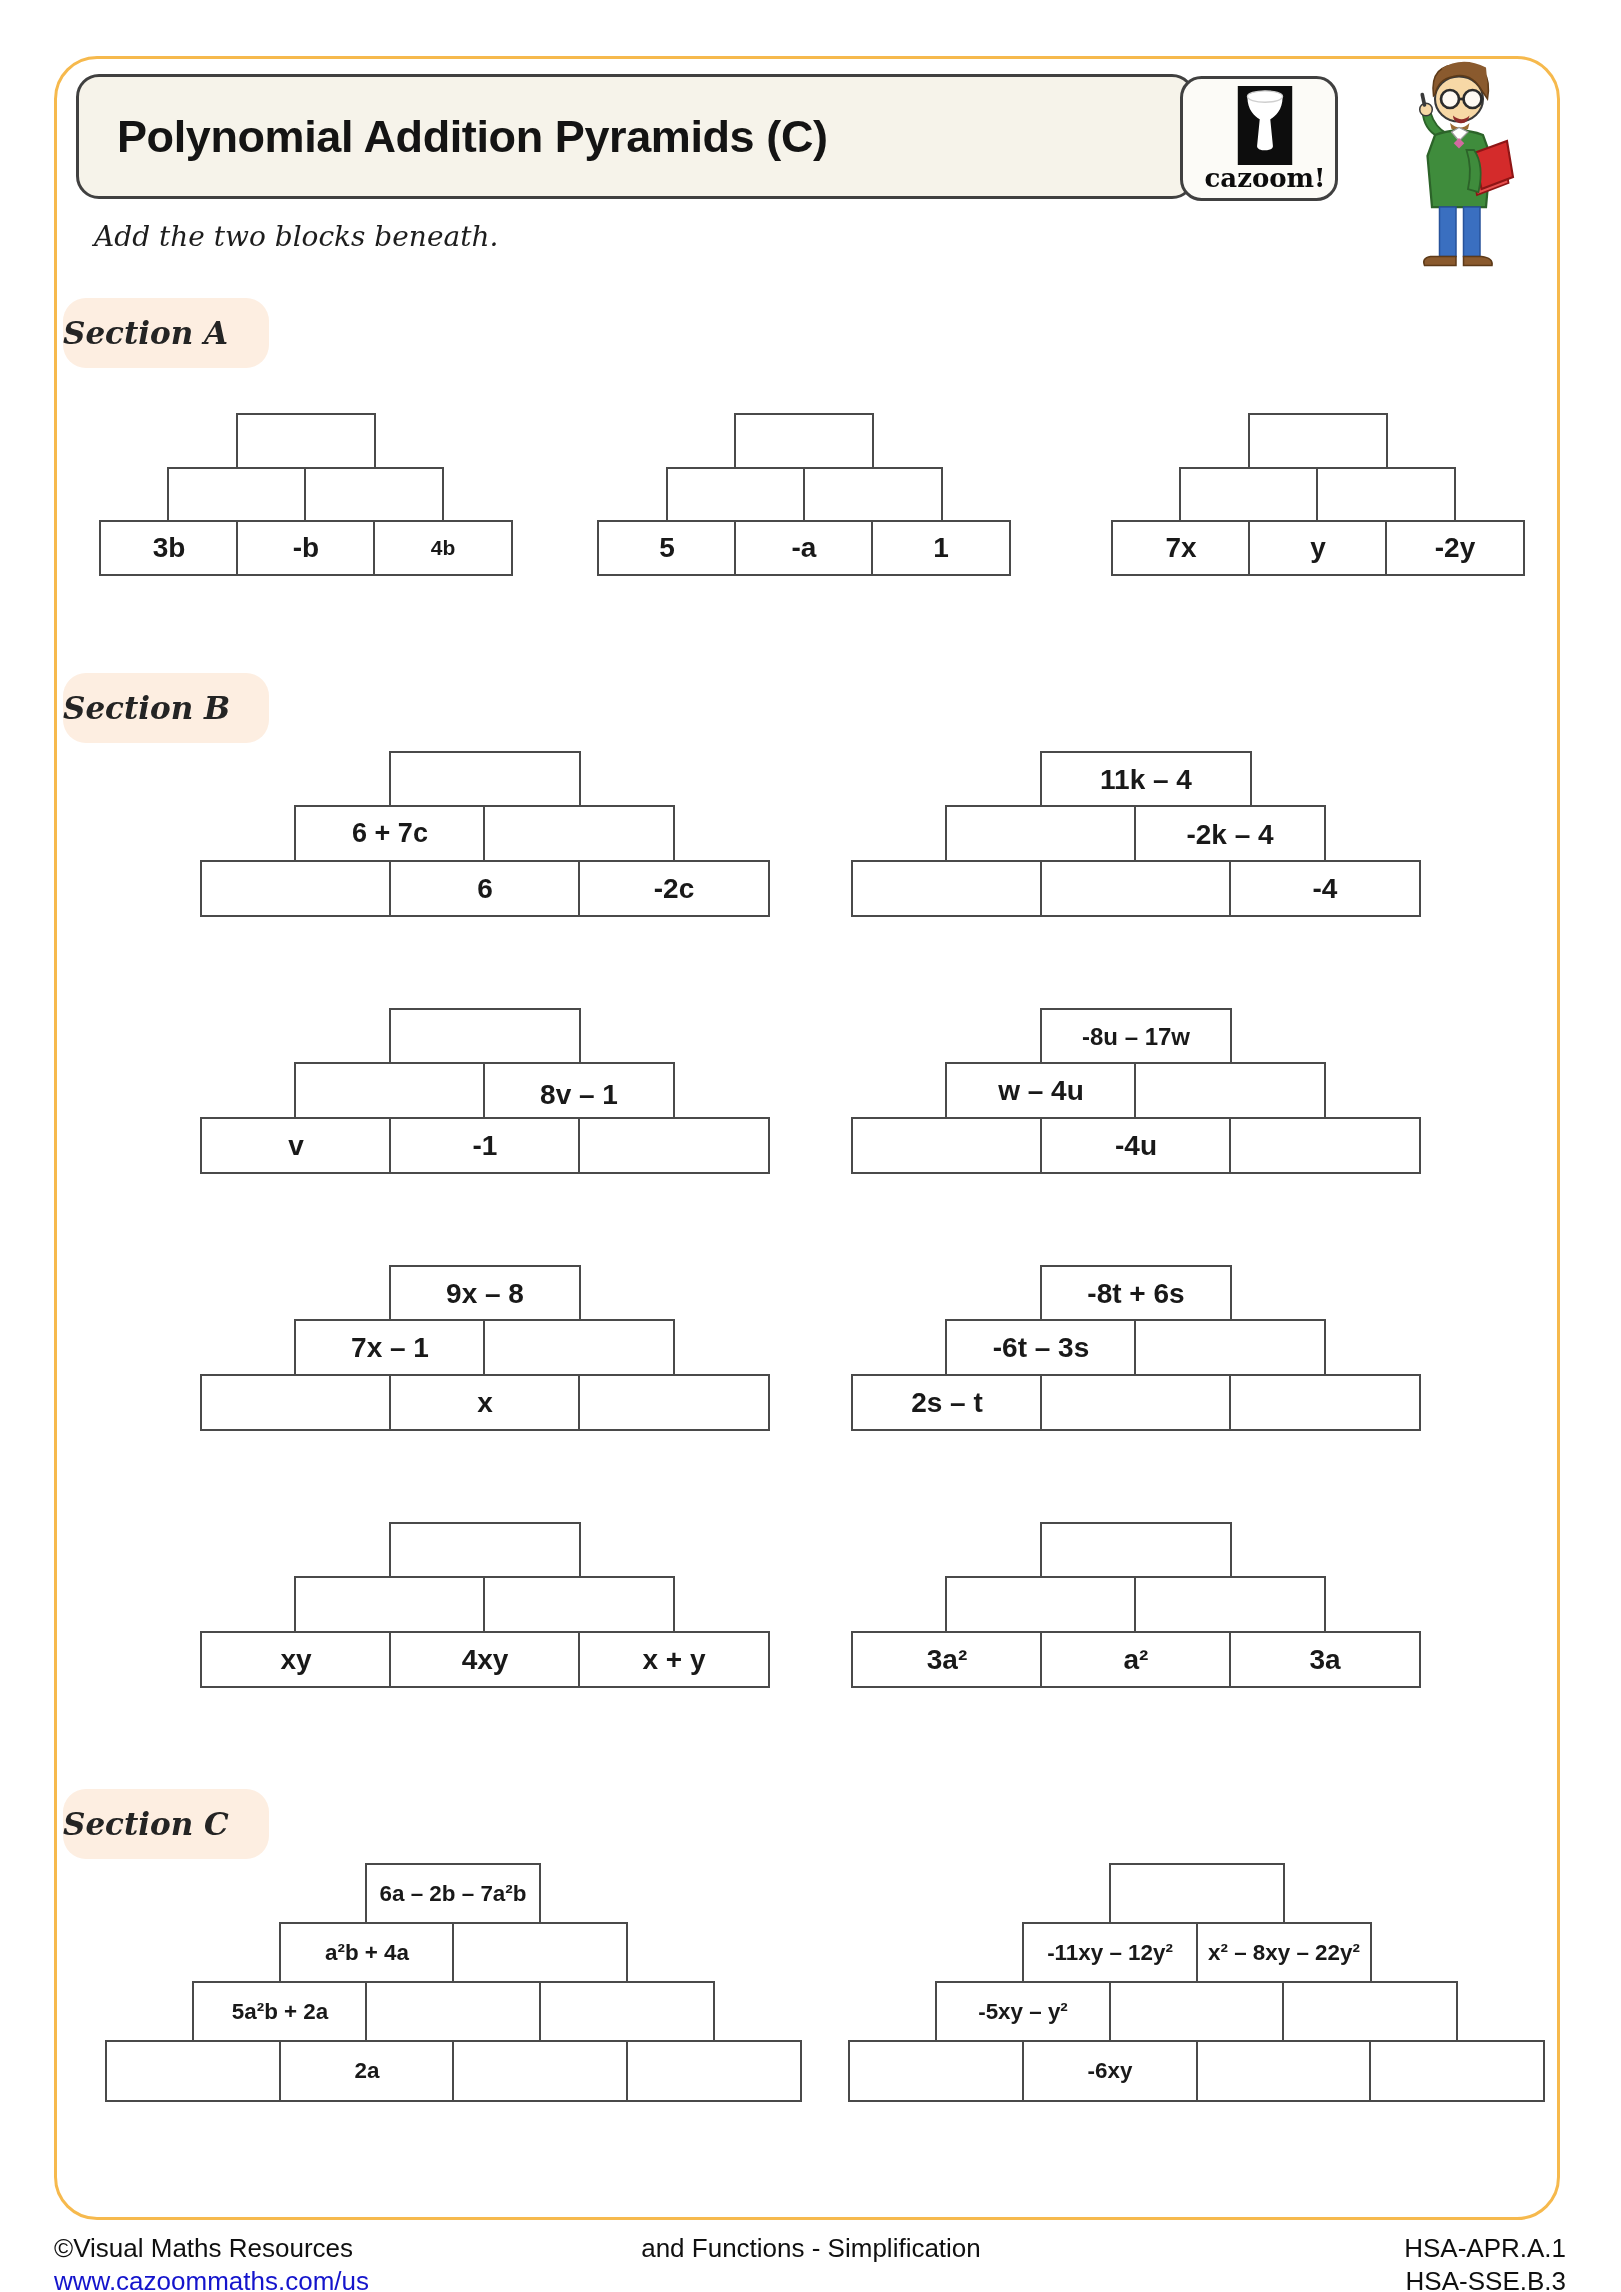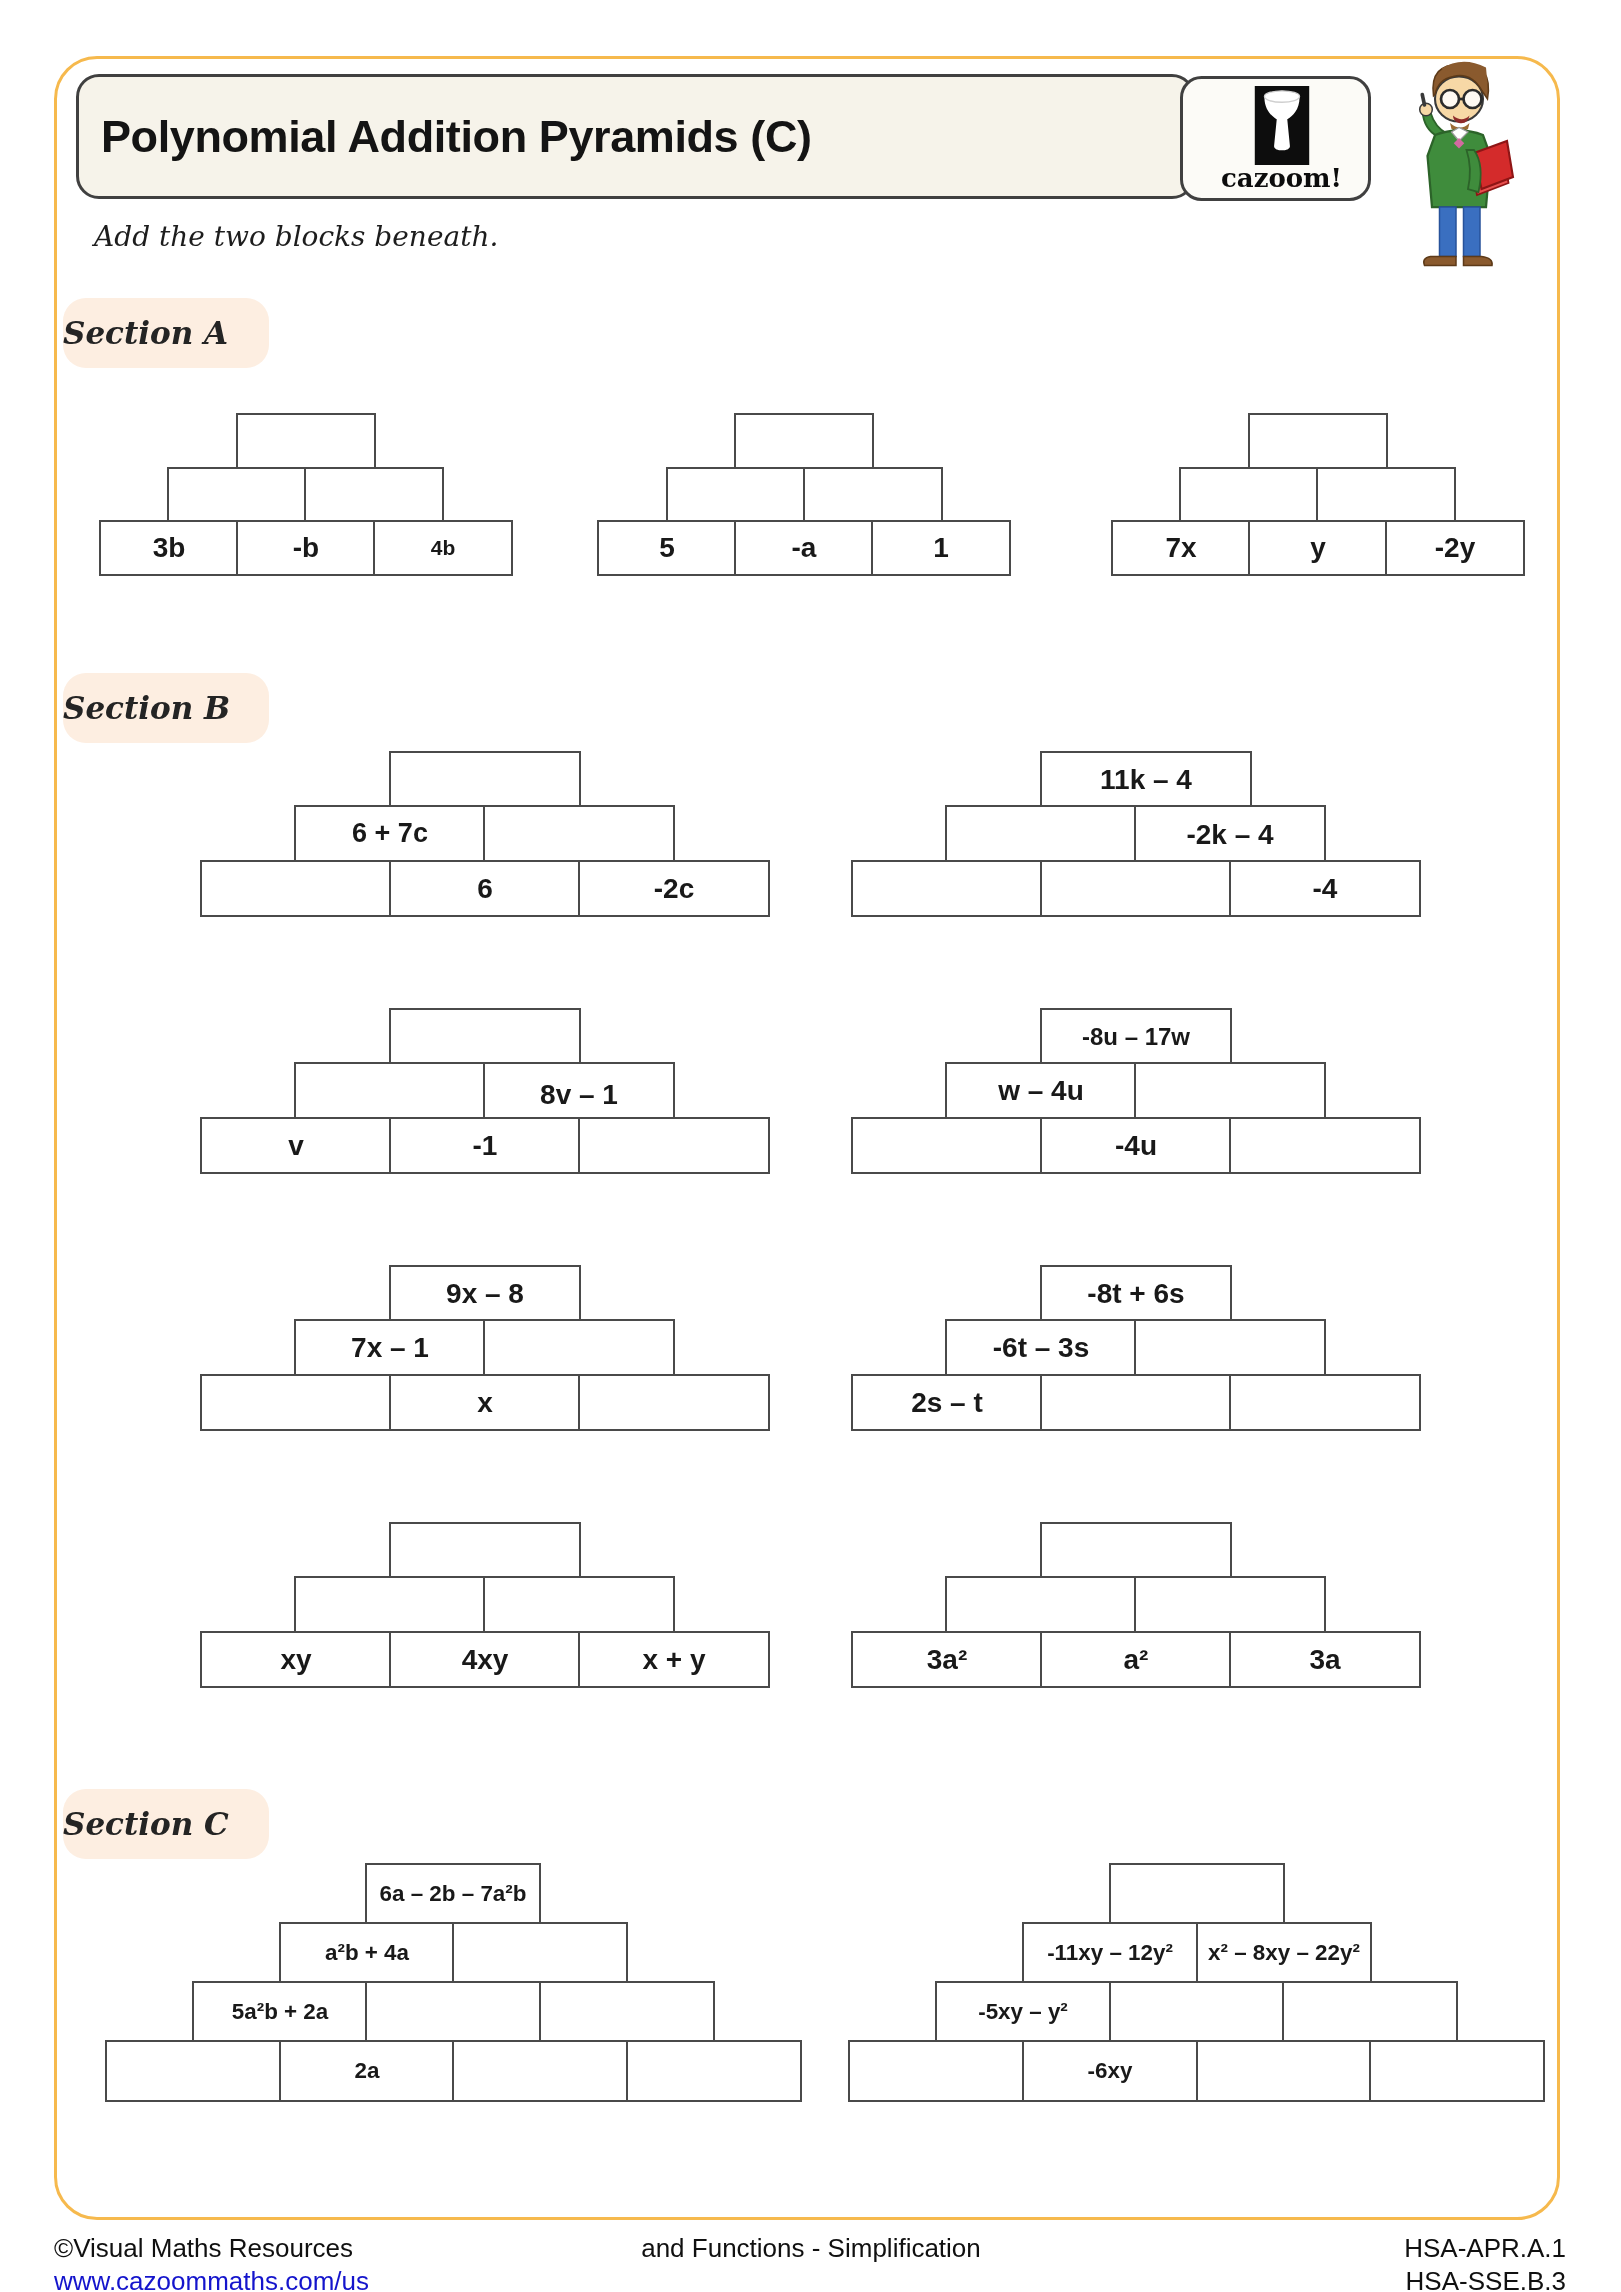--- a/index.html
+++ b/index.html
@@ -4,24 +4,24 @@
 <style>
   html,body{margin:0;padding:0;background:#ffffff;}
   .page{position:relative;width:1622px;height:2293px;background:#ffffff;
         font-family:"Liberation Sans",sans-serif;overflow:hidden;}
 
   .border-frame{position:absolute;left:54px;top:56px;width:1506px;height:2164px;
         border:3.6px solid #f6b94d;border-radius:43px;box-sizing:border-box;}
 
   .title-box{position:absolute;left:76px;top:74px;width:1119px;height:125px;
         background:#f6f3ea;border:3.6px solid #404040;border-radius:23px;
-        display:flex;align-items:center;padding-left:22px;box-sizing:border-box;}
+        display:flex;align-items:center;padding-left:38px;box-sizing:border-box;}
   .title{font-size:45px;font-weight:bold;color:#141414;letter-spacing:-0.4px;}
 
-  .logo-box{position:absolute;left:1180px;top:76px;width:191px;height:125px;
+  .logo-box{position:absolute;left:1180px;top:76px;width:158px;height:125px;
         background:#fcfbf7;border:3.6px solid #404040;border-radius:21.5px;
         text-align:center;box-sizing:border-box;padding-left:12px;}
   .logo-drum{display:block;margin:7.2px auto 0;}
   .logo-text{font-family:"DejaVu Serif",serif;font-weight:bold;font-size:26px;
         color:#0c0c0c;margin-top:-1.8px;}
 
   .teacher{position:absolute;left:1384px;top:52px;}
 
   .instruction{position:absolute;left:94px;top:220px;
         font-family:"DejaVu Serif",serif;font-style:italic;font-size:28px;color:#1d1d1d;}

